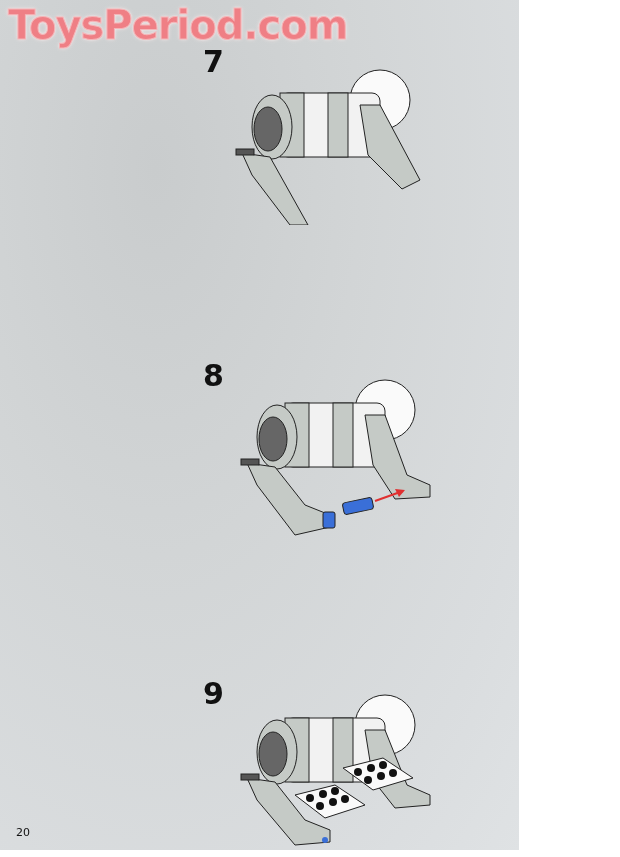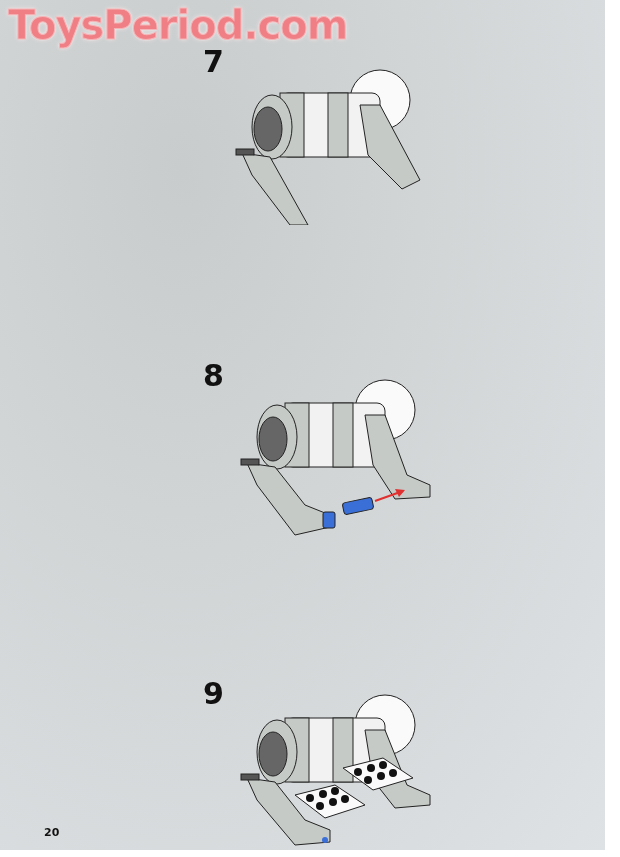--- a/index.html
+++ b/index.html
@@ -1,22 +1,22 @@
 <!DOCTYPE html>
 <html><head>
 <meta charset="utf-8">
 <style>
   html, body { margin:0; padding:0; }
   body { width:620px; height:857px; position:relative; overflow:hidden; background:#ffffff; font-family:"Liberation Sans", sans-serif; }
-  .page { position:absolute; left:0; top:0; width:605px; height:850px;
+  .page { position:absolute; left:0; top:0; width:519px; height:850px;
     background: radial-gradient(ellipse at 30% 20%, #c9cccd 0%, #d2d5d6 40%, #dadddf 80%, #dfe2e4 100%); text-align: center; }
   .watermark { position:absolute; left:8px; top:2px; font-family:"DejaVu Sans", sans-serif; font-weight:bold; font-size:40px; letter-spacing:-1px;
     color:#ef7f85; -webkit-text-stroke:1px #f4b5b8; text-shadow:0 0 4px #f7e6e6, 0 0 2px #ffffff; }
   .step-num { position:absolute; font-family:"DejaVu Sans", sans-serif; font-weight:bold; font-size:30px; color:#111; }
-  .page-num { position:absolute; left:16px; top:826px; font-family:"DejaVu Sans", sans-serif; font-weight:bold; font-size:11px; color:#111;margin-left:28px; }
+  .page-num { position:absolute; left:16px; top:826px; font-family:"DejaVu Sans", sans-serif; font-weight:normal; font-size:11px; color:#111; }
   .illus { position:absolute; }
 </style>
 </head>
 <body>
 
 <div class="page">
 
   <div class="watermark">ToysPeriod.com</div>
 
   <div class="step-num" style="left:203px;top:44px;">7</div>

